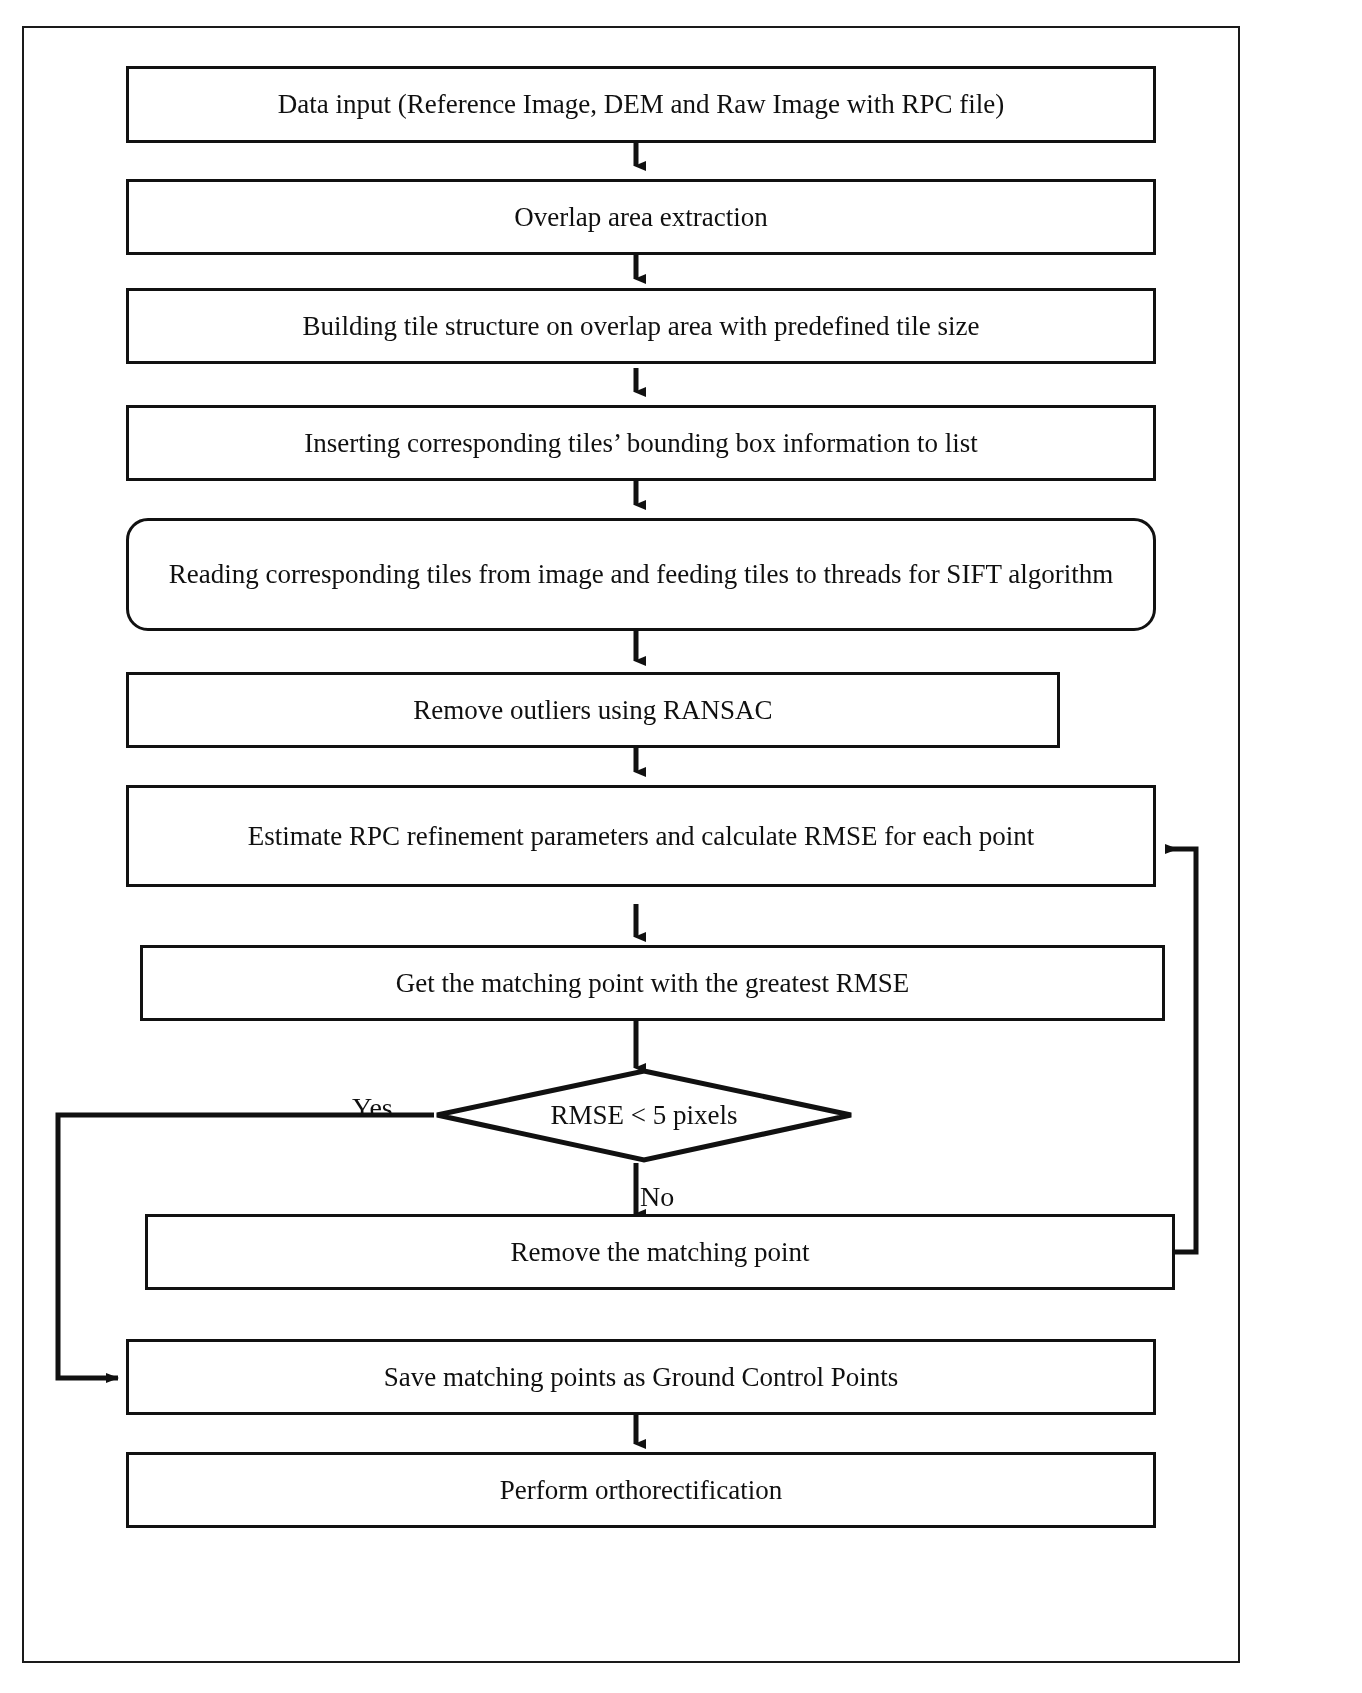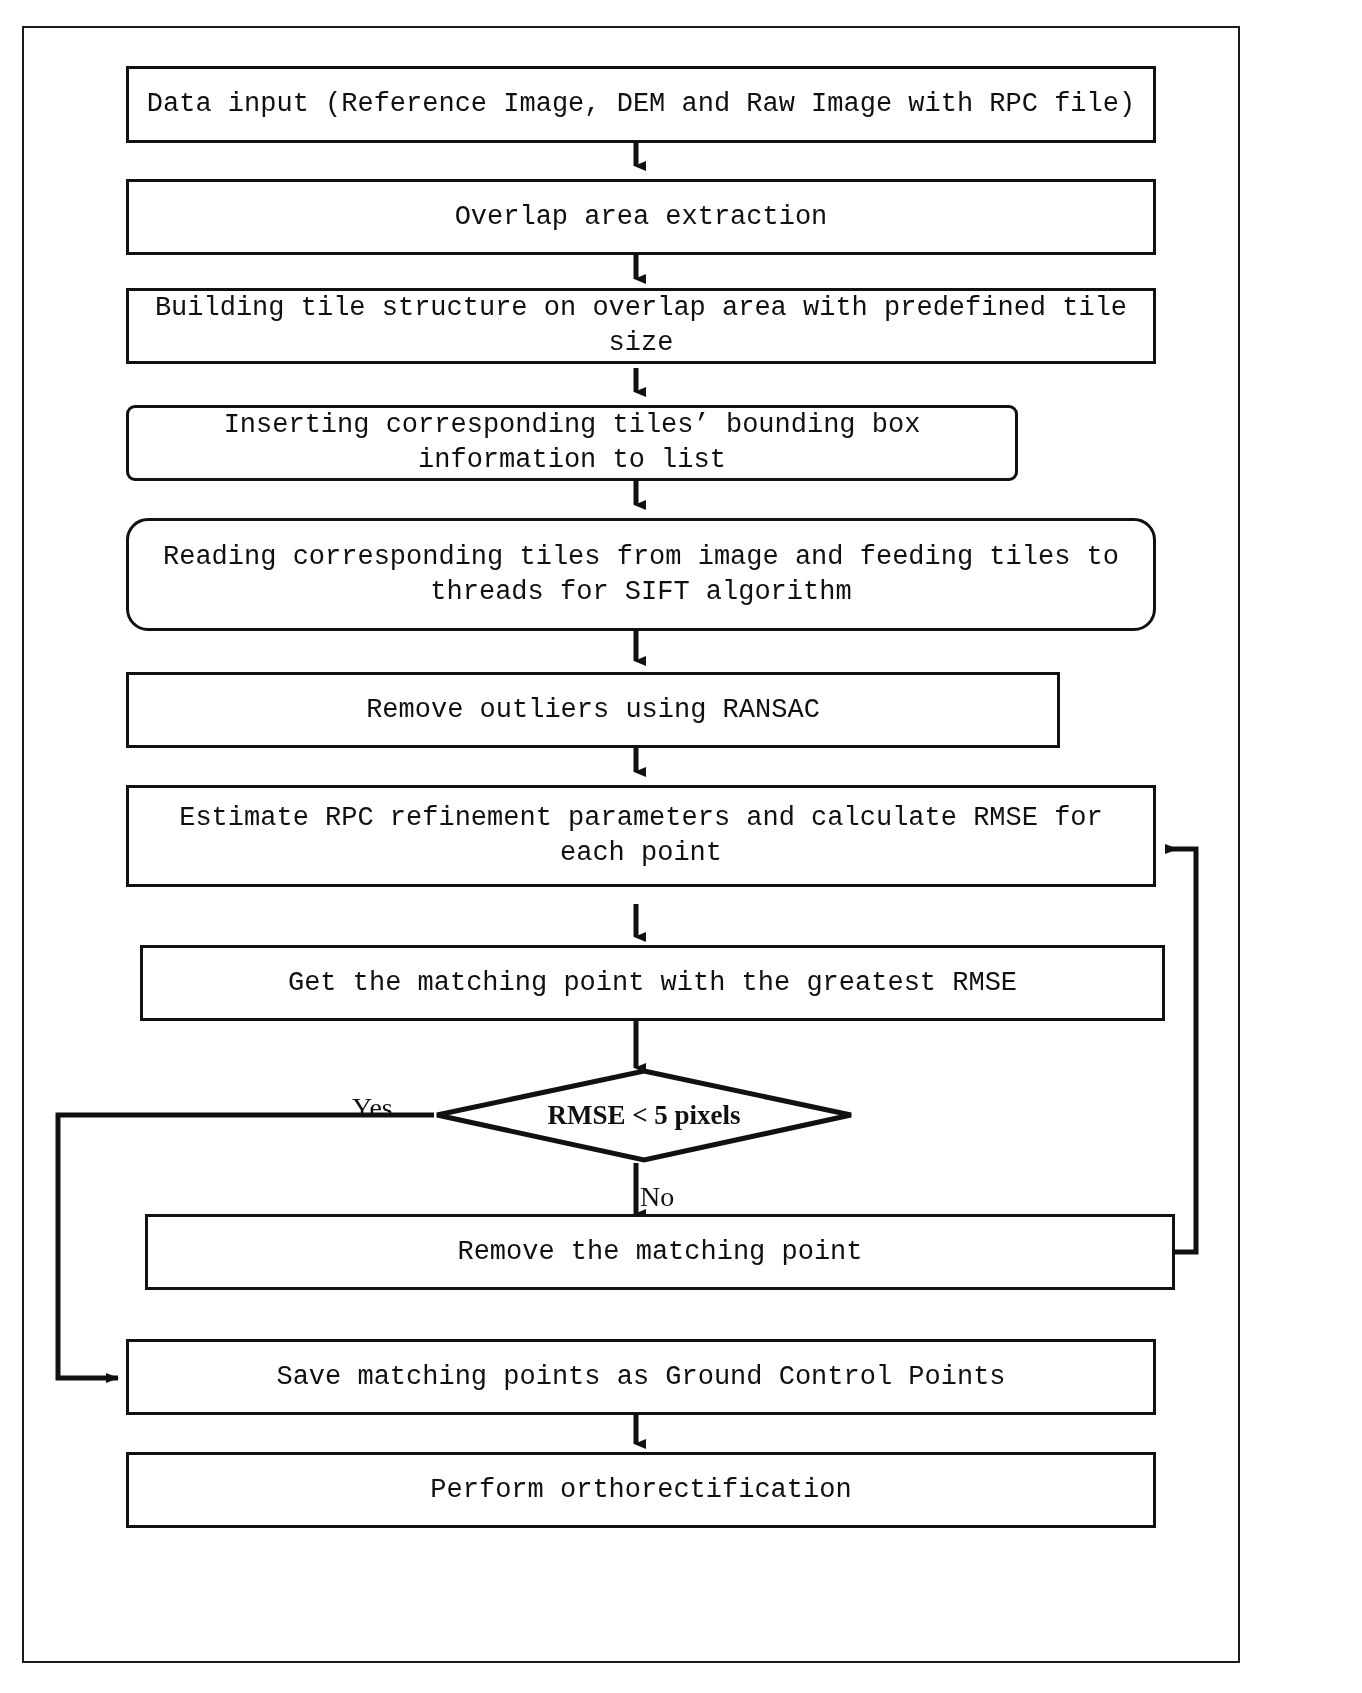--- a/index.html
+++ b/index.html
@@ -33,31 +33,29 @@
     border: 3px solid #111111;
     background: #ffffff;
     display: flex;
     align-items: center;
     justify-content: center;
     text-align: center;
     color: #101010;
     font-size: 27px;
     line-height: 1.28;
     padding: 2px 10px;
-    font-family: Liberation Mono, monospace;
   }
   .node .label {
     display: block;
     width: 100%;
   }
 
   .diamond-wrap {
     position: absolute;
     box-sizing: border-box;
-    font-weight: bold;
   }
   .diamond-wrap svg {
     position: absolute;
     left: 0;
     top: 0;
     overflow: visible;
   }
   .diamond-text {
     position: absolute;
     left: 0;
@@ -143,21 +141,21 @@
   </div>
 
   <div class="node" style="left:126px; top:179px; width:1030px; height:76px;">
     <span class="label">Overlap area extraction</span>
   </div>
 
   <div class="node" style="left:126px; top:288px; width:1030px; height:76px;">
     <span class="label">Building tile structure on overlap area with predefined tile size</span>
   </div>
 
-  <div class="node" style="left:126px; top:405px; width:892px; height:76px;border-radius:9px;">
+  <div class="node" style="left:126px; top:405px; width:1030px; height:76px;">
     <span class="label">Inserting corresponding tiles’ bounding box information to list</span>
   </div>
 
   <div class="node" style="left:126px; top:518px; width:1030px; height:113px;border-radius:22px;">
     <span class="label">Reading corresponding tiles from image and feeding tiles to threads for SIFT algorithm</span>
   </div>
 
   <div class="node" style="left:126px; top:672px; width:934px; height:76px;">
     <span class="label">Remove outliers using RANSAC</span>
   </div>

